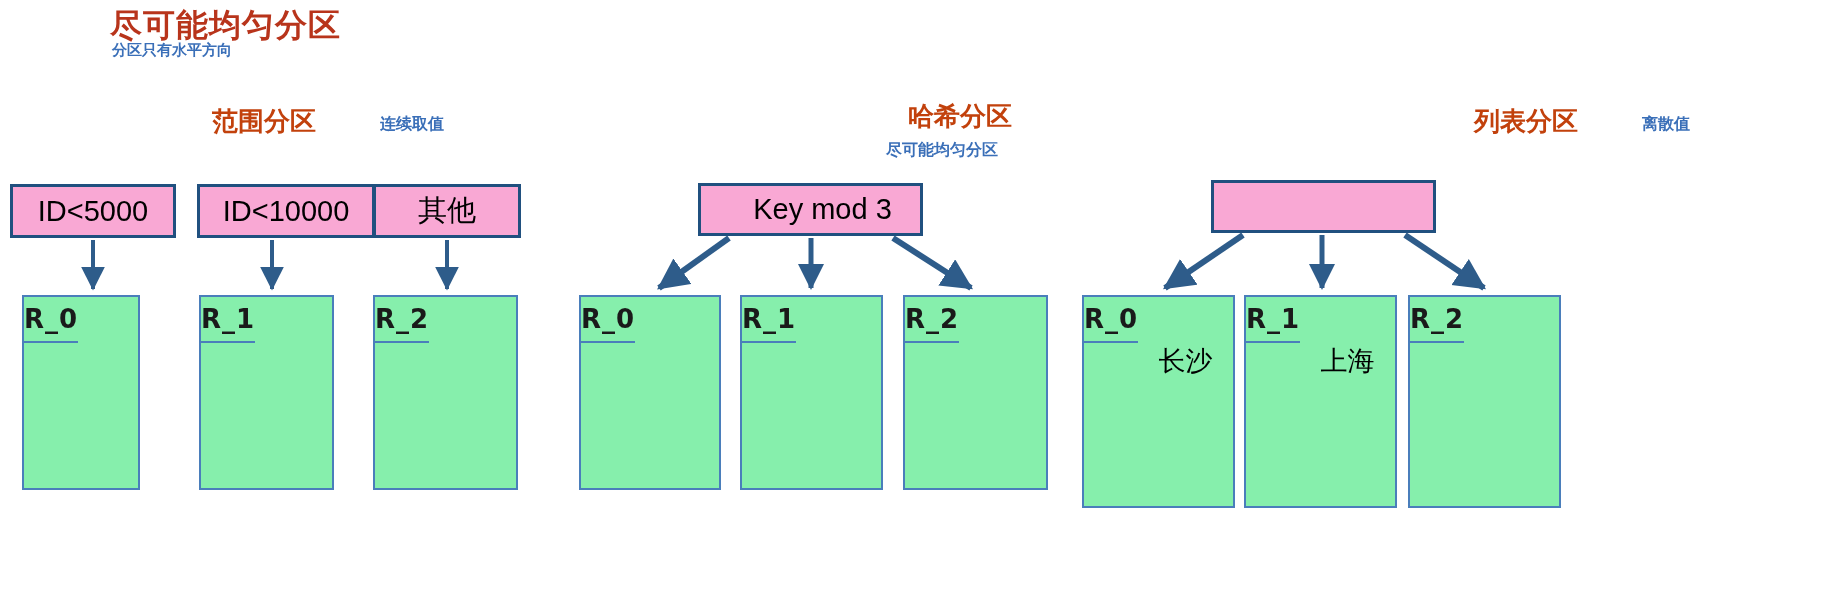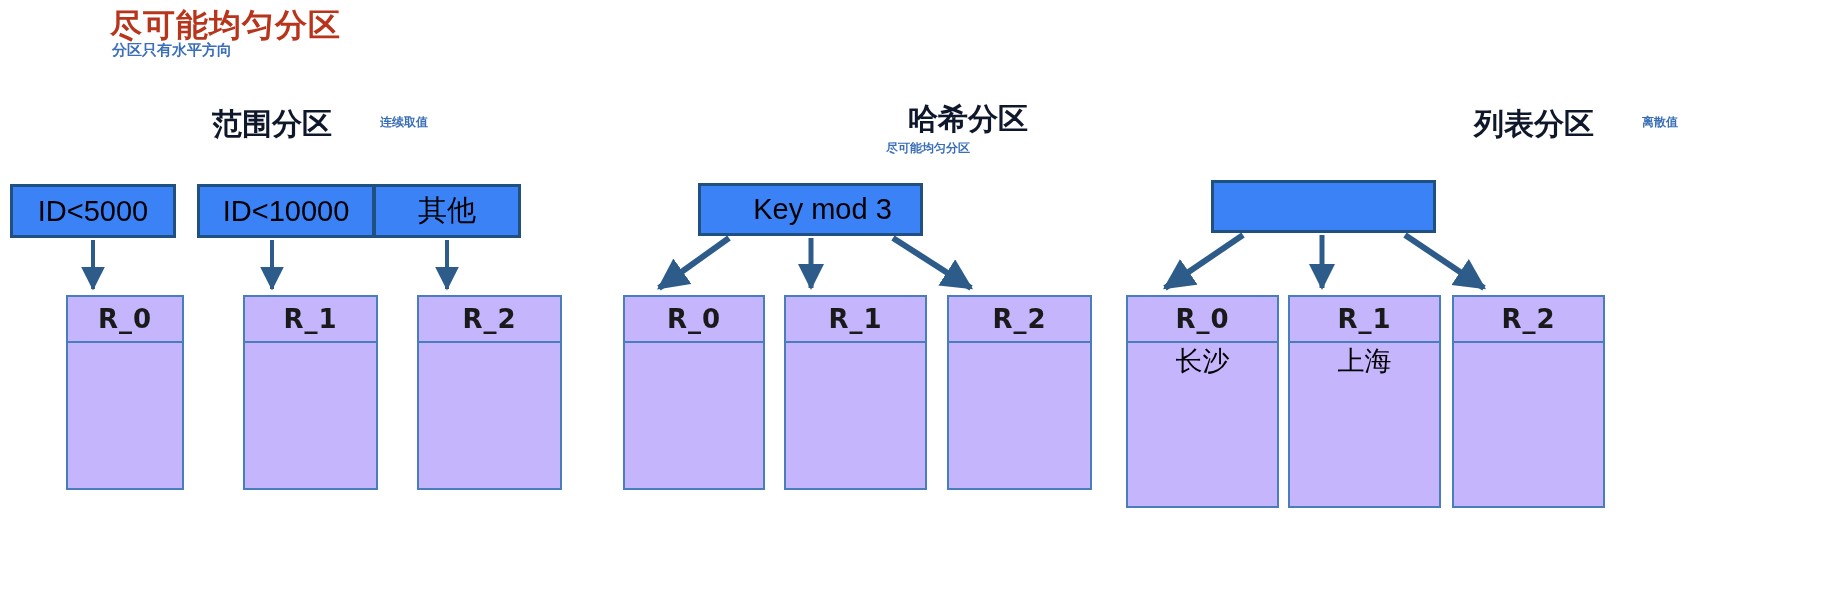--- a/index.html
+++ b/index.html
@@ -35,73 +35,73 @@
     position: absolute;
     left: 112px;
     top: 41px;
     font-size: 15px;
     font-weight: bold;
     color: #3A6FB8;
     white-space: nowrap;
   }
   .sect-title {
     position: absolute;
-    font-size: 30px;
+    font-size: 26px;
     font-weight: bold;
-    color: #0f172a;
+    color: #c2410c;
     white-space: nowrap;
   }
   .sect-note {
     position: absolute;
-    font-size: 12px;
+    font-size: 16px;
     font-weight: bold;
     color: #3A6FB8;
     white-space: nowrap;
   }
   
   .cond-box {
     position: absolute;
     box-sizing: border-box;
     border: 3px solid #20507F;
-    background: #3b82f6;
+    background: #f9a8d4;
     display: flex;
     align-items: center;
     justify-content: center;
     color: #000000;
     font-size: 29px;
     white-space: nowrap;
   }
   
   .ptable {
     position: absolute;
     box-sizing: border-box;
     border: 2px solid #4A7EBB;
-    background: #c4b5fd;
+    background: #86efac;
     display: flex;
-    flex-direction: column;
-    margin-left: 44px;
+    flex-direction: row;
   }
   .ptable .thead {
     box-sizing: border-box;
     height: 46px;
     border-bottom: 2px solid #4A7EBB;
     display: flex;
     align-items: center;
     justify-content: center;
     font-family: "DejaVu Sans", sans-serif;
     font-size: 26px;
     font-weight: bold;
     color: #1a1a1a;
     letter-spacing: 1px;
   }
   .ptable .tbody {
     flex: 1;
     display: flex;
     align-items: flex-start;
     justify-content: center;
+    padding-top: 46px;
     font-size: 27px;
     color: #000000;
   }
   .ptable .tbody.empty { padding-top: 0; }
   
   svg.arrows {
     position: absolute;
     left: 0; top: 0;
     width: 1832px;
     height: 605px;

